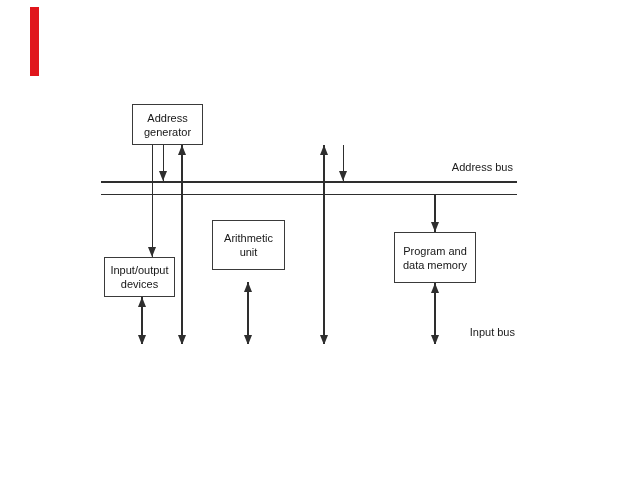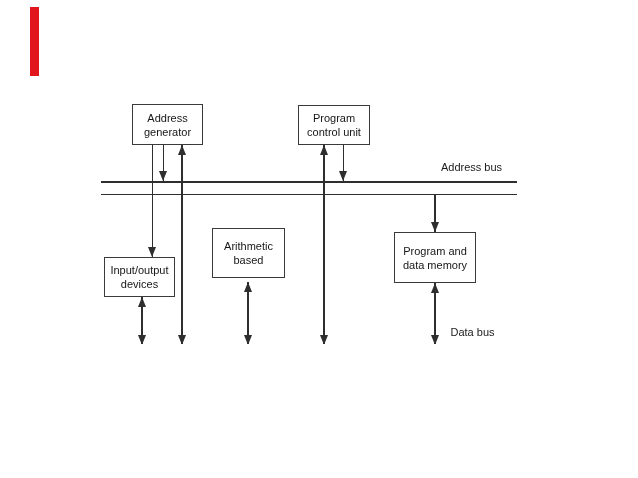--- a/index.html
+++ b/index.html
@@ -24,21 +24,21 @@
     border:1.5px solid #3a3a3a;
     background:#ffffff;
     display:flex;flex-direction:column;
     align-items:center;justify-content:center;
     text-align:center;
     font-size:11px;line-height:14px;color:#161616;
     box-sizing:border-box;
   }
   #box-ag   {left:132px;top:104px;width:71px;height:41px;}
   #box-pcu  {left:298px;top:105px;width:72px;height:40px;}
-  #box-arith{left:212px;top:228px;width:73px;height:50px;}
+  #box-arith{left:212px;top:220px;width:73px;height:50px;}
   #box-io   {left:104px;top:257px;width:71px;height:40px;}
   #box-mem  {left:394px;top:232px;width:82px;height:51px;}
   
   .hline{position:absolute;height:1.7px;background:#2e2e2e;}
   #abus-line1{left:101px;top:181px;width:416px;}
   #abus-line2{left:101px;top:193.5px;width:416px;}
   #dbus-line1{left:101px;top:344.5px;width:415px;}
   #dbus-line2{left:101px;top:357px;width:415px;}
   
   .vline{position:absolute;width:1.5px;background:#2e2e2e;}
@@ -65,21 +65,21 @@
   #a-pcu-abus {left:339px;  top:171px;}
   #a-arith-u  {left:243.5px;top:282px;}
   #a-arith-d  {left:243.5px;top:334.5px;}
   #a-io-u     {left:137.5px;top:297px;}
   #a-io-d     {left:137.5px;top:334.5px;}
   #a-abus-mem {left:430.5px;top:222px;}
   #a-mem-u    {left:430.5px;top:283px;}
   #a-mem-d    {left:430.5px;top:334.5px;}
   
   .bus-label{
-    position:absolute;font-size:11px;color:#1a1a1a;text-align:center;
+    position:absolute;font-size:11px;color:#1a1a1a;text-align:right;
   }
   #label-abus{left:430px;top:161px;width:83px;}
   #label-dbus{left:430px;top:326px;width:85px;}
   
   #caption{position:absolute;top:376px;left:0;width:638px;height:20px;color:#111111;}
   #caption .fig-label{
     position:absolute;left:50px;top:0;
     font-weight:700;font-size:15px;letter-spacing:2.2px;margin-top:12px;
   }
   #caption .fig-text{
@@ -91,44 +91,40 @@
 <body>
 
 <div id="page">
 
   <div id="red-bar"></div>
 
   <div class="dbox" id="box-ag">
     <span>Address</span>
     <span>generator</span>
   </div>
-  <div class="dbox" id="box-pcu">
-    <span>Program</span>
-    <span>control unit</span>
-  </div>
   <div class="dbox" id="box-arith">
     <span>Arithmetic</span>
-    <span>based</span>
+    <span>unit</span>
   </div>
   <div class="dbox" id="box-mem">
     <span>Program and</span>
     <span>data memory</span>
   </div>
   <div class="dbox" id="box-io">
     <span>Input/output</span>
     <span>devices</span>
   </div>
 
   <div class="hline" id="abus-line1"></div>
   <div class="hline" id="abus-line2"></div>
   <div class="bus-label" id="label-abus">Address bus</div>
 
   <div class="hline" id="dbus-line1"></div>
   <div class="hline" id="dbus-line2"></div>
-  <div class="bus-label" id="label-dbus">Data bus</div>
+  <div class="bus-label" id="label-dbus">Input bus</div>
 
   <div class="vline" id="v-ag-io"></div>
   <div class="vline" id="v-ag-abus"></div>
   <div class="vline" id="v-ag-dbus"></div>
   <div class="vline" id="v-pcu-dbus"></div>
   <div class="vline" id="v-pcu-abus"></div>
   <div class="vline" id="v-arith-dbus"></div>
   <div class="vline" id="v-io-dbus"></div>
   <div class="vline" id="v-abus-mem"></div>
   <div class="vline" id="v-mem-dbus"></div>

